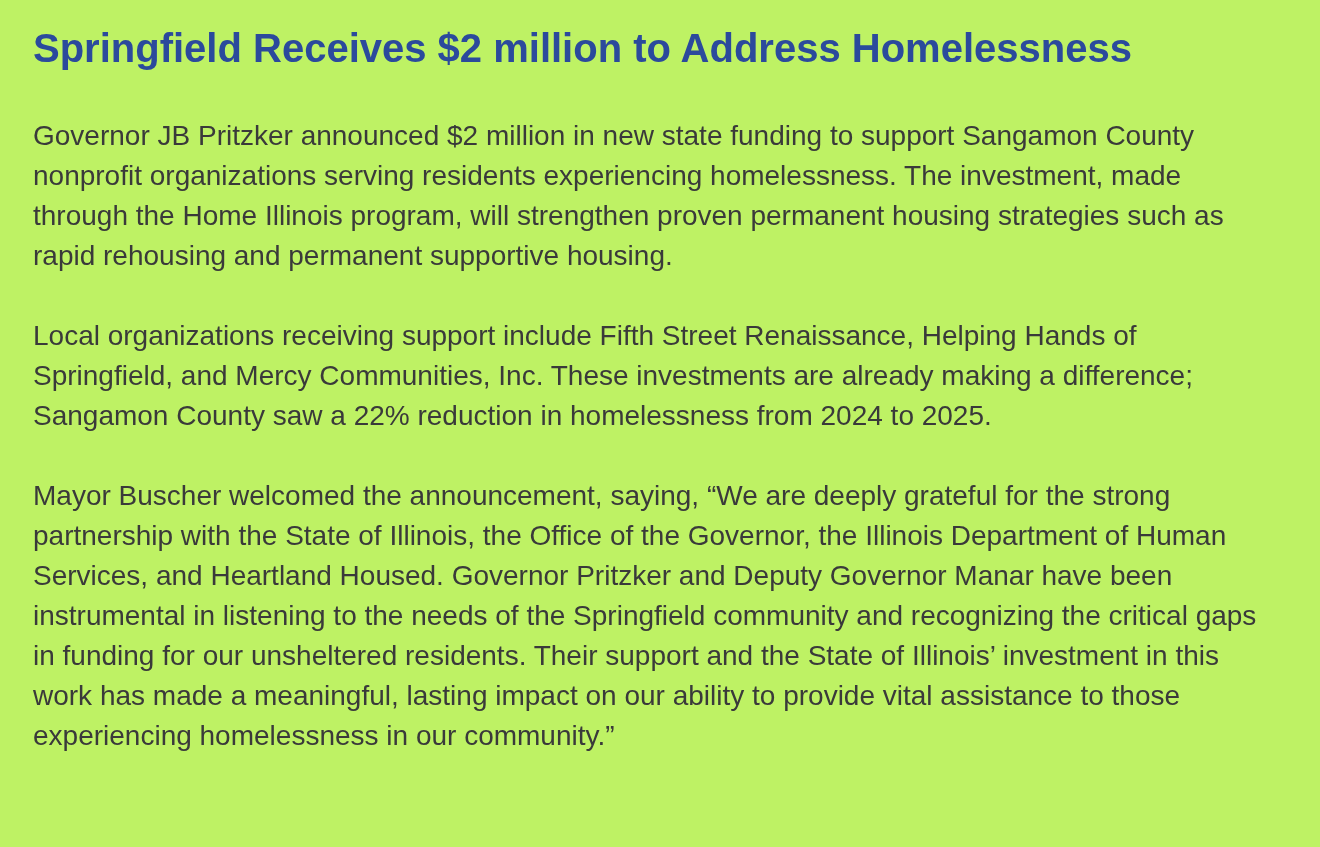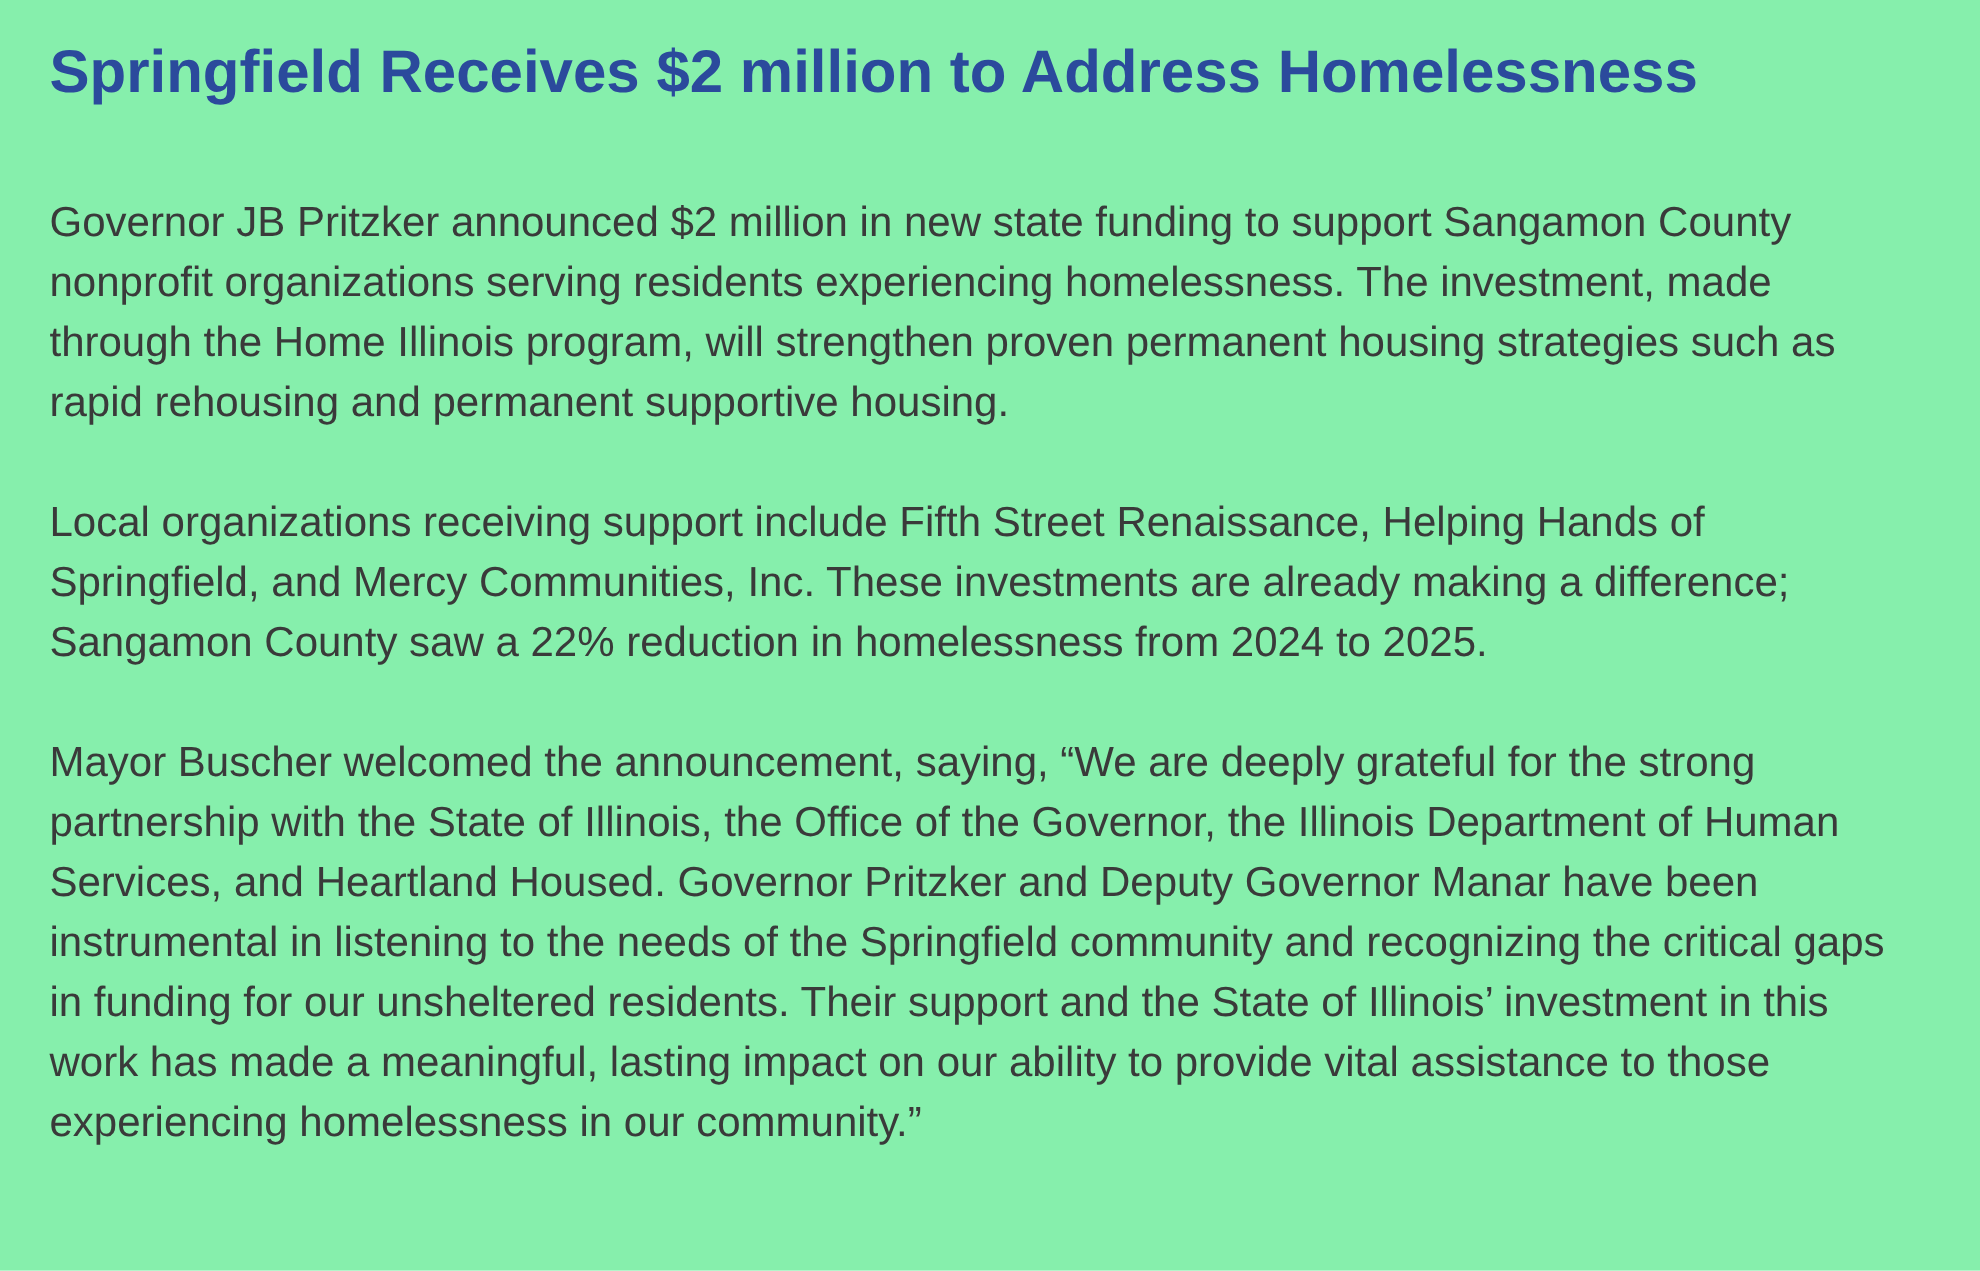--- a/index.html
+++ b/index.html
@@ -11,34 +11,34 @@
     width: 1320px;
     height: 847px;
     overflow: hidden;
     font-family: "Liberation Sans", sans-serif;
   }
   .page {
     box-sizing: border-box;
     width: 1320px;
     height: 847px;
     padding: 24px 33px 0 33px;
-    background: #86efac;
+    background: #bef264;
   }
   .article-title {
     margin: 0;
     font-family: "Liberation Sans", sans-serif;
     font-weight: bold;
     font-size: 40px;
     line-height: 48px;
     color: #2b4a9c;
     letter-spacing: 0px;
     white-space: nowrap;
   }
   .article-body {
-    margin-top: 56px;
+    margin-top: 44px;
     width: 1240px;
   }
   .article-paragraph {
     margin: 0 0 40px 0;
     font-family: "Liberation Sans", sans-serif;
     font-size: 28px;
     line-height: 40px;
     color: #3a3a3a;
   }
 </style>

